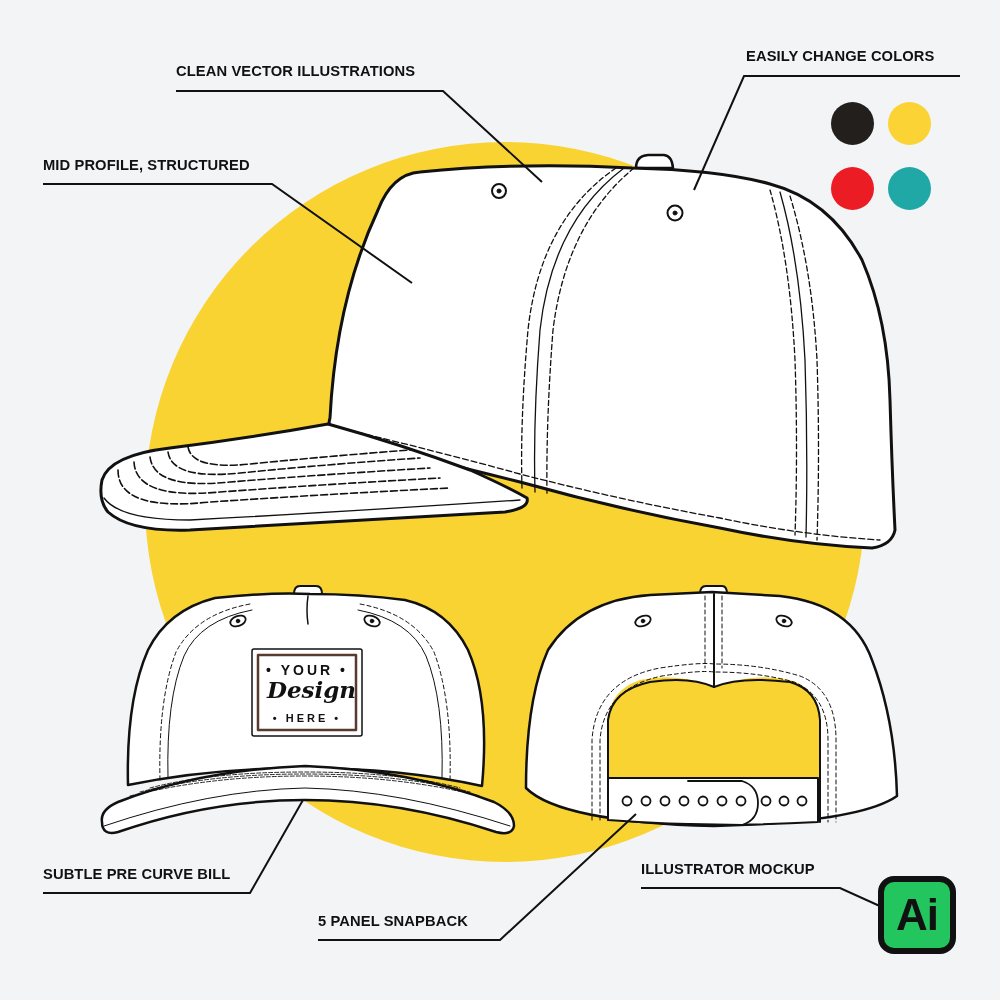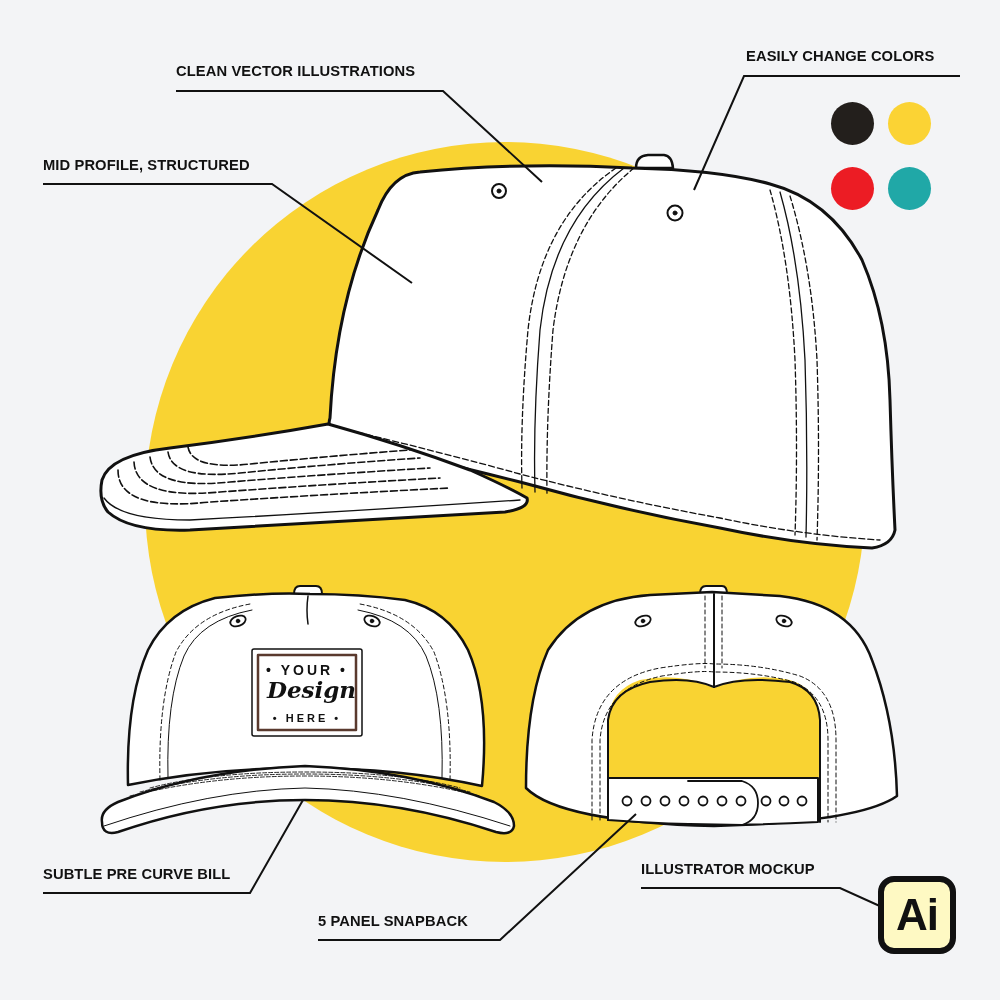--- a/index.html
+++ b/index.html
@@ -1,19 +1,19 @@
 <!DOCTYPE html>
 <html><head>
 <meta charset="utf-8">
 <style>
   html,body{margin:0;padding:0;}
   body{width:1000px;height:1000px;background:#f3f4f6;position:relative;overflow:hidden;font-family:"Liberation Sans",sans-serif;}
   .label{position:absolute;font-family:"Liberation Sans",sans-serif;font-weight:700;font-size:15.5px;color:#111;letter-spacing:0.1px;white-space:nowrap;transform:scaleX(0.95);transform-origin:left center;}
   svg.scene{position:absolute;left:0;top:0;}
-  .ai-icon{position:absolute;left:878px;top:876px;width:78px;height:78px;box-sizing:border-box;border:6px solid #111;border-radius:16px;background:#fef9c3;display:flex;align-items:center;justify-content:center;}
+  .ai-icon{position:absolute;left:878px;top:876px;width:78px;height:78px;box-sizing:border-box;border:6px solid #111;border-radius:16px;background:#22c55e;display:flex;align-items:center;justify-content:center;}
   .ai-icon span{font-family:"Liberation Sans",sans-serif;font-size:44px;font-weight:700;color:#111;letter-spacing:-1px;line-height:1;}
   .swatch{position:absolute;width:43px;height:43px;border-radius:50%;}
   .patch-text{position:absolute;text-align:center;color:#111;}
 </style>
 </head>
 <body>
 
 <svg class="scene" width="1000" height="1000" viewBox="0 0 1000 1000">
 
   <circle cx="505" cy="502" r="360" fill="#f9d332"></circle>

